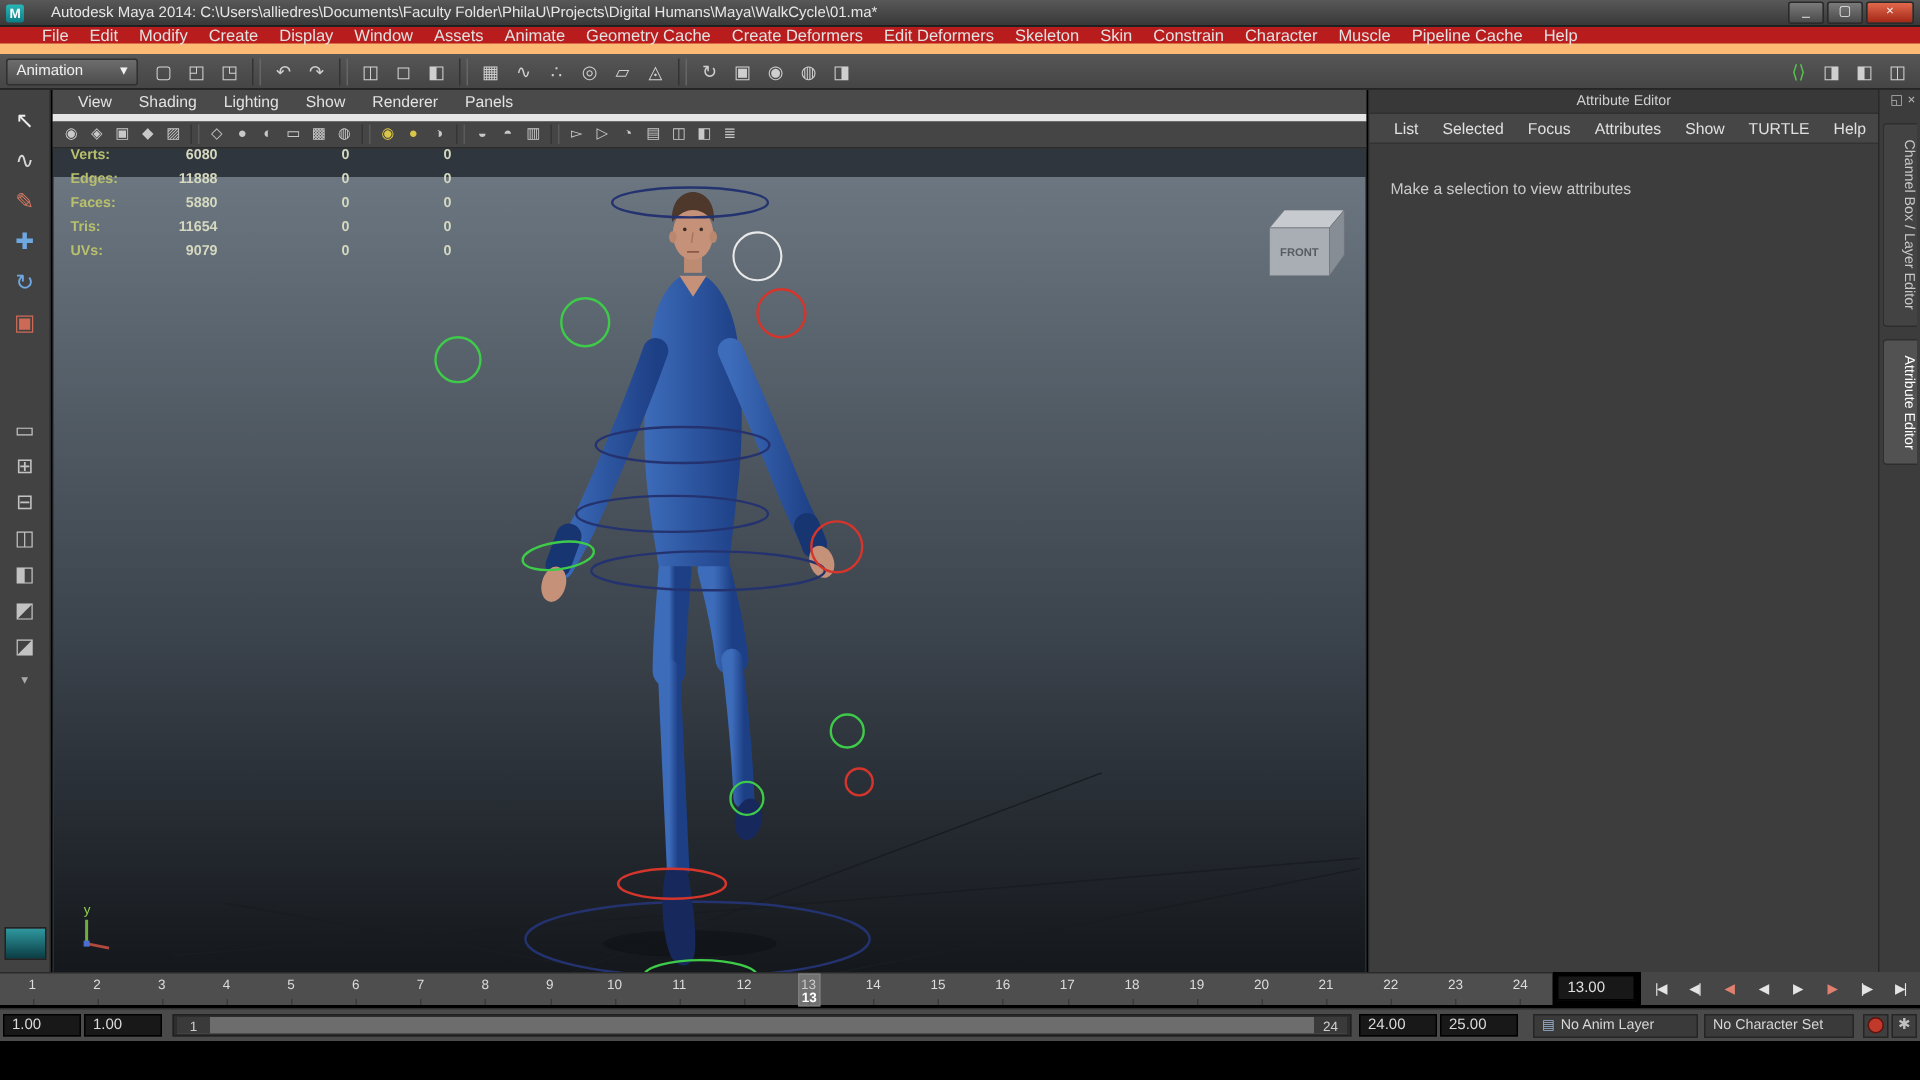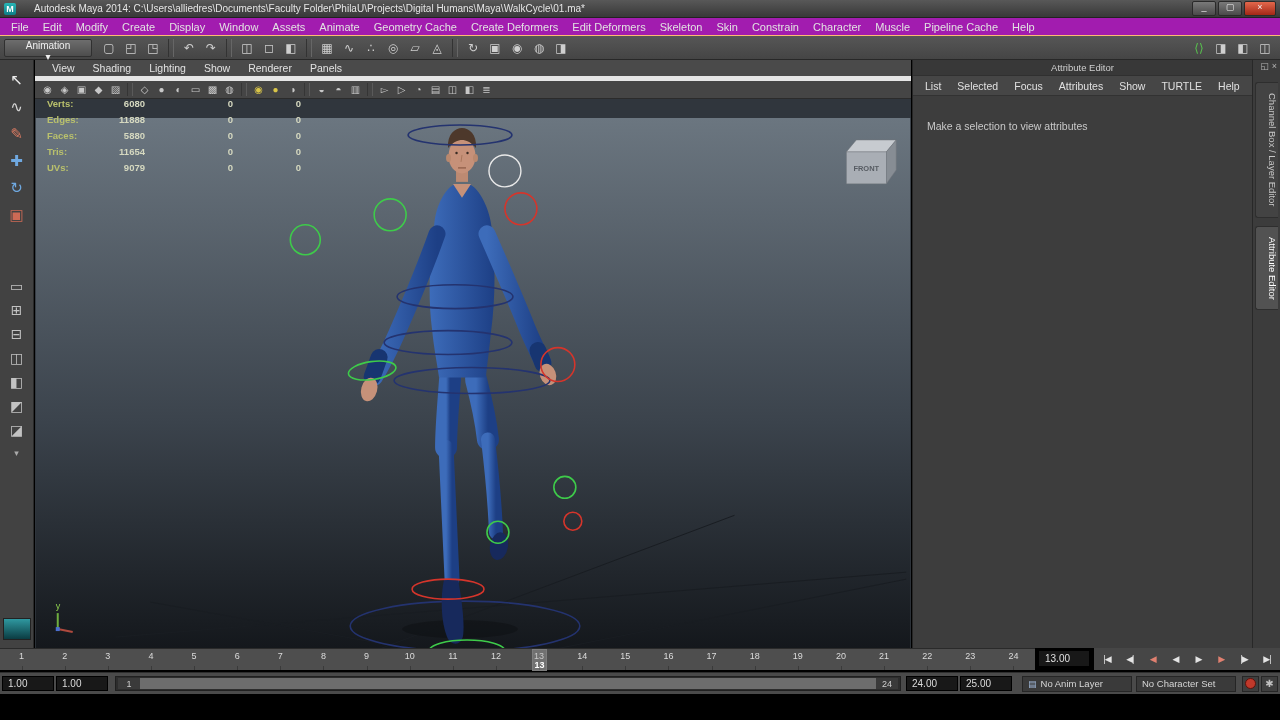--- a/index.html
+++ b/index.html
@@ -14,32 +14,32 @@
             padding:0 4px;box-sizing:border-box;border-bottom:1px solid #222;}
   .title-logo{width:12px;height:12px;border-radius:2px;background:linear-gradient(#28b7b7,#0d7d86);
               color:#fff;font-size:9px;font-weight:bold;text-align:center;line-height:12px;}
   .title-text{margin-left:18px;font-size:10px;color:#e6e6e6;white-space:nowrap;overflow:hidden;}
   .win-btns{margin-left:auto;display:flex;gap:2px;}
   .win-btn{width:22px;height:13px;background:linear-gradient(#7a7a7a,#4a4a4a);border:1px solid #2a2a2a;
            color:#eee;font-size:9px;line-height:11px;text-align:center;border-radius:2px;}
   [data-name="close-button"]{background:linear-gradient(#e2684c,#a32716);width:30px;}
 
   
-  .menubar{position:absolute;left:0;top:18px;width:1280px;height:18px;background:#a21caf;
-           display:flex;align-items:center;padding-left:4px;box-sizing:border-box;
-           border-bottom:1px solid #fdba74;}
+  .menubar{position:absolute;left:0;top:18px;width:1280px;height:18px;background:#b91c1c;
+           display:flex;align-items:center;padding-left:21px;box-sizing:border-box;
+           border-bottom:7px solid #fdba74;}
   .menu-item{padding:0 7px;font-size:11px;color:#e2e2e2;white-space:nowrap;}
 
   
   .toolbar{position:absolute;left:0;top:36px;width:1280px;height:24px;
            background:linear-gradient(#565656,#454545);display:flex;align-items:center;
            padding:0 4px;box-sizing:border-box;border-bottom:1px solid #282828;}
   .menuset{width:88px;height:18px;background:linear-gradient(#6d6d6d,#4d4d4d);border:1px solid #303030;
            border-radius:2px;display:flex;align-items:center;justify-content:space-between;
-           padding:0 6px;font-size:10px;color:#f0f0f0;margin-right:6px;box-sizing:border-box;flex-direction:column;}
+           padding:0 6px;font-size:10px;color:#f0f0f0;margin-right:6px;box-sizing:border-box;}
   .tb-sep{width:4px;height:18px;border-left:1px solid #333;border-right:1px solid #666;margin:0 4px;}
   .tb-icon{width:20px;height:20px;margin:0 1px;display:flex;align-items:center;justify-content:center;
            font-size:12px;color:#cfcfcf;}
   .toolbar-right{margin-left:auto;display:flex;align-items:center;}
 
   
   .toolbox{position:absolute;left:0;top:60px;width:34px;height:588px;background:#424242;
            border-right:1px solid #292929;display:flex;flex-direction:column;align-items:center;
            padding-top:6px;box-sizing:border-box;}
   .tool-icon{width:28px;height:27px;display:flex;align-items:center;justify-content:center;
@@ -67,21 +67,21 @@
   .hud-row{display:grid;grid-template-columns:42px 40px 72px 52px;gap:16px;}
   .hud-label{color:var(--hud-label,#b9c06c);text-align:left;}
   .hud-value,.hud-c1,.hud-c2{color:var(--hud-value,#d6d9c0);text-align:right;}
 
   
   .attr-panel{position:absolute;left:912px;top:60px;width:340px;height:588px;background:#414141;
               border-left:1px solid #262626;display:flex;flex-direction:column;box-sizing:border-box;}
   .ae-title{height:15px;background:#383838;display:flex;align-items:center;justify-content:center;
             font-size:9.5px;color:#cfcfcf;border-bottom:1px solid #303030;}
   .ae-menubar{height:19px;display:flex;align-items:center;padding-left:4px;background:#464646;
-              border-bottom:1px solid #323232;}
+              border-bottom:1px solid #323232;justify-content:flex-end;}
   .ae-menu-item{padding:0 8px;font-size:10.5px;color:#e0e0e0;}
   .ae-body{flex:1;background:#3d3d3d;padding:24px 0 0 14px;font-size:10.5px;color:#c9c9c9;}
   .ae-buttons{height:22px;display:flex;gap:2px;padding:2px 2px 4px 2px;background:#414141;}
   .ae-btn{flex:1;background:linear-gradient(#5c5c5c,#474747);border:1px solid #2c2c2c;color:#ddd;
           font-size:10px;display:flex;align-items:center;justify-content:center;border-radius:2px;}
   [data-name="load-attributes-button"]{background:linear-gradient(#757575,#5a5a5a);color:#f2f2f2;}
 
   
   .side-strip{position:absolute;left:1252px;top:60px;width:28px;height:588px;background:#3c3c3c;
               border-left:1px solid #282828;box-sizing:border-box;display:flex;flex-direction:column;

